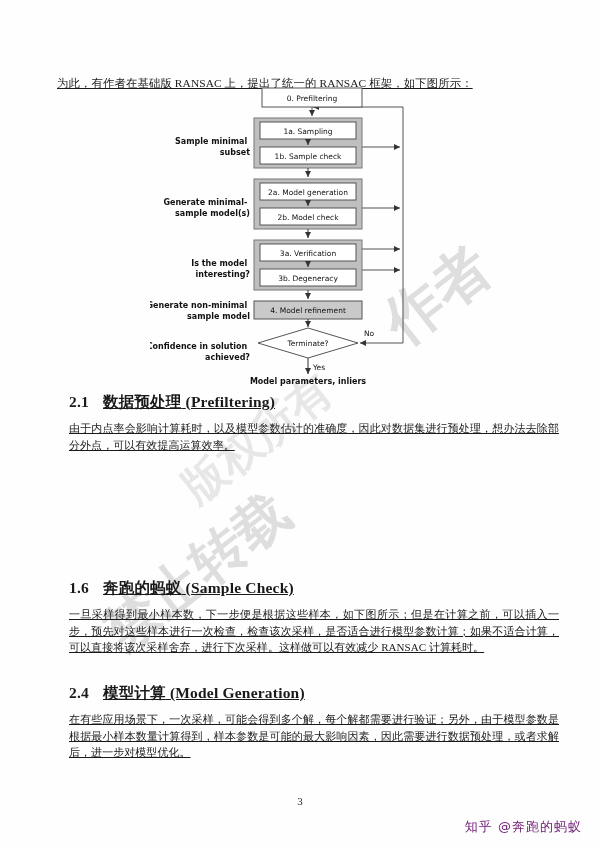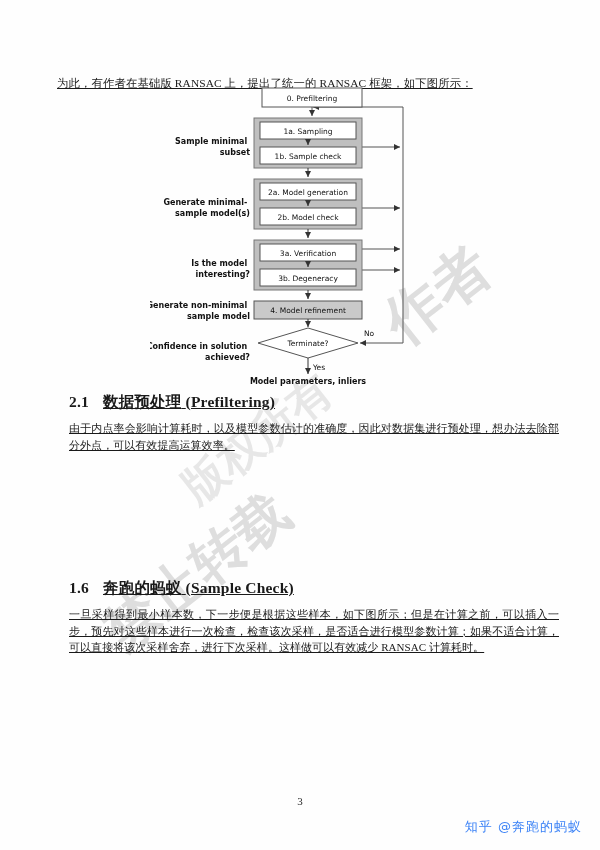--- a/index.html
+++ b/index.html
@@ -109,21 +109,21 @@
     font-size: 11px;
     color: #2a2a2a;
     z-index: 4;
     font-family: "Liberation Serif", serif;
   }
   .footer-brand {
     position: absolute;
     right: 18px;
     top: 818px;
     font-size: 13px;
-    color: #3b82f6;
+    color: #701a75;
     font-family: "DejaVu Sans", sans-serif;
     letter-spacing: 1px;
     z-index: 4;
     white-space: nowrap;
   }
 </style>
 </head>
 <body>
 
 <div class="page">
@@ -226,18 +226,22 @@
 
 
   <section class="sec" id="sec-23">
     <h2>
       <span class="num">1.6</span><span>奔跑的蚂蚁</span> <span class="en">(Sample Check)</span>
     </h2>
     <p>一旦采样得到最小样本数，下一步便是根据这些样本，如下图所示；但是在计算之前，可以插入一步，预先对这些样本进行一次检查，检查该次采样，是否适合进行模型参数计算；如果不适合计算，可以直接将该次采样舍弃，进行下次采样。这样做可以有效减少 RANSAC 计算耗时。</p>
   </section>
 
   <section class="sec" id="sec-24">
+    <h2>
+      <span class="num">2.4</span><span>模型计算</span> <span class="en">(Model Generation)</span>
+    </h2>
+    <p>在有些应用场景下，一次采样，可能会得到多个解，每个解都需要进行验证；另外，由于模型参数是根据最小样本数量计算得到，样本参数是可能的最大影响因素，因此需要进行数据预处理，或者求解后，进一步对模型优化。</p>
   </section>
 
   <div class="page-number">3</div>
   <div class="footer-brand">知乎 @奔跑的蚂蚁</div>
 
 </div>
 
 </body></html>

